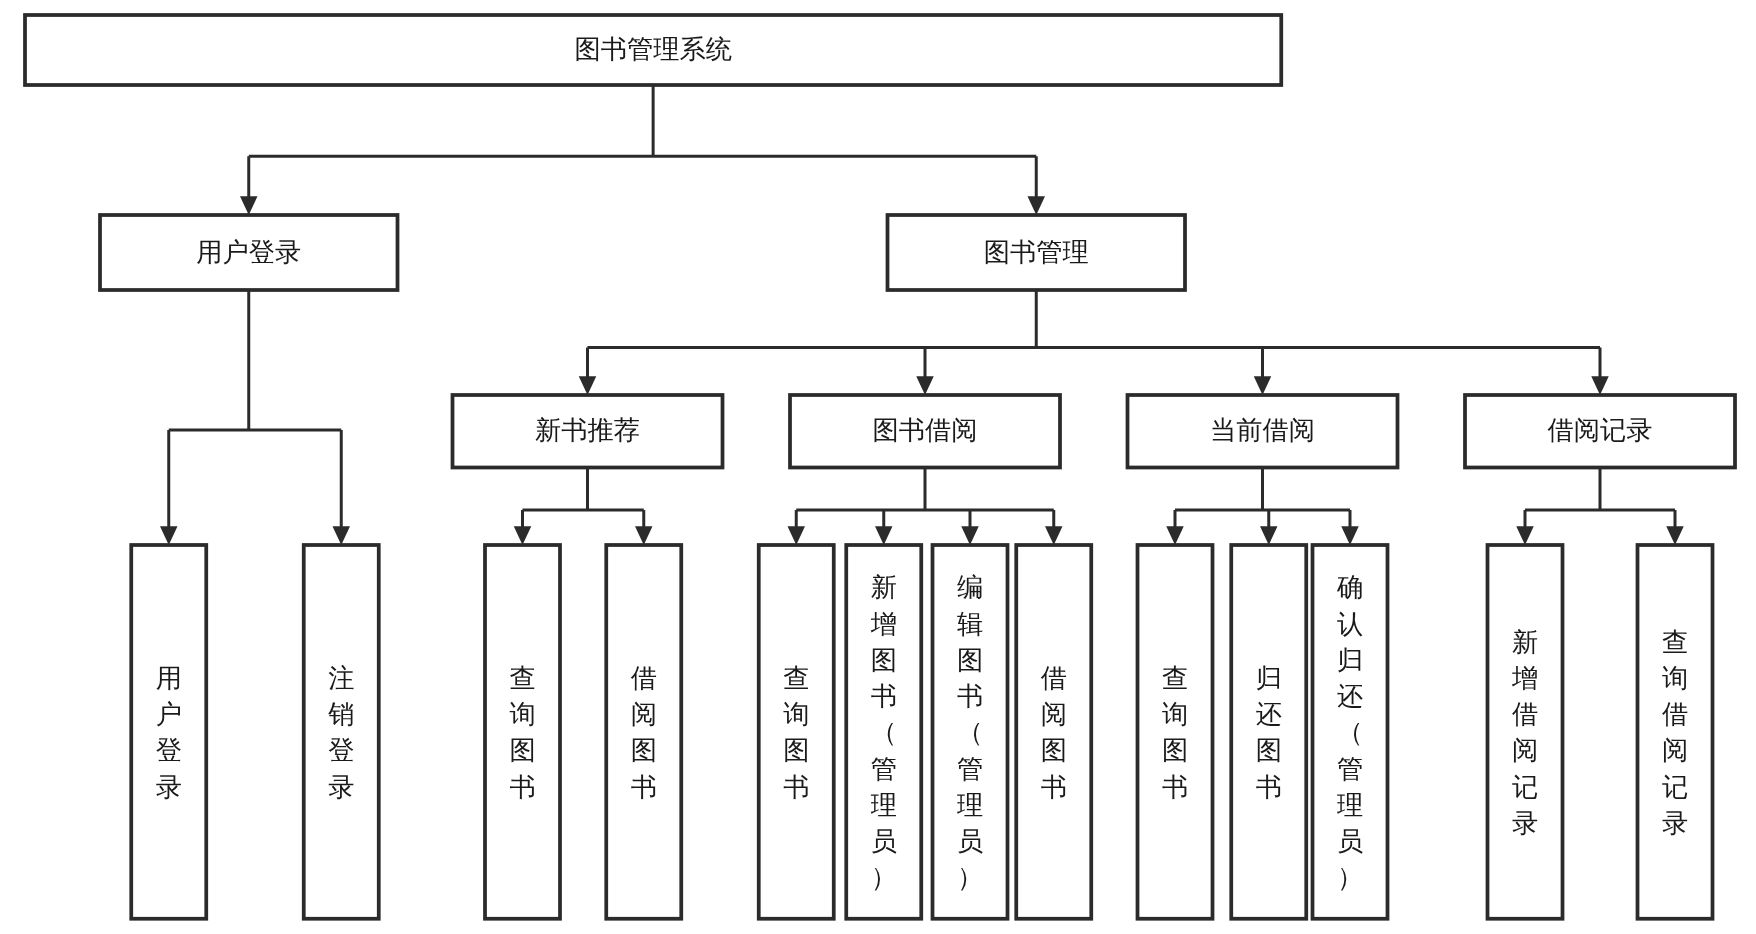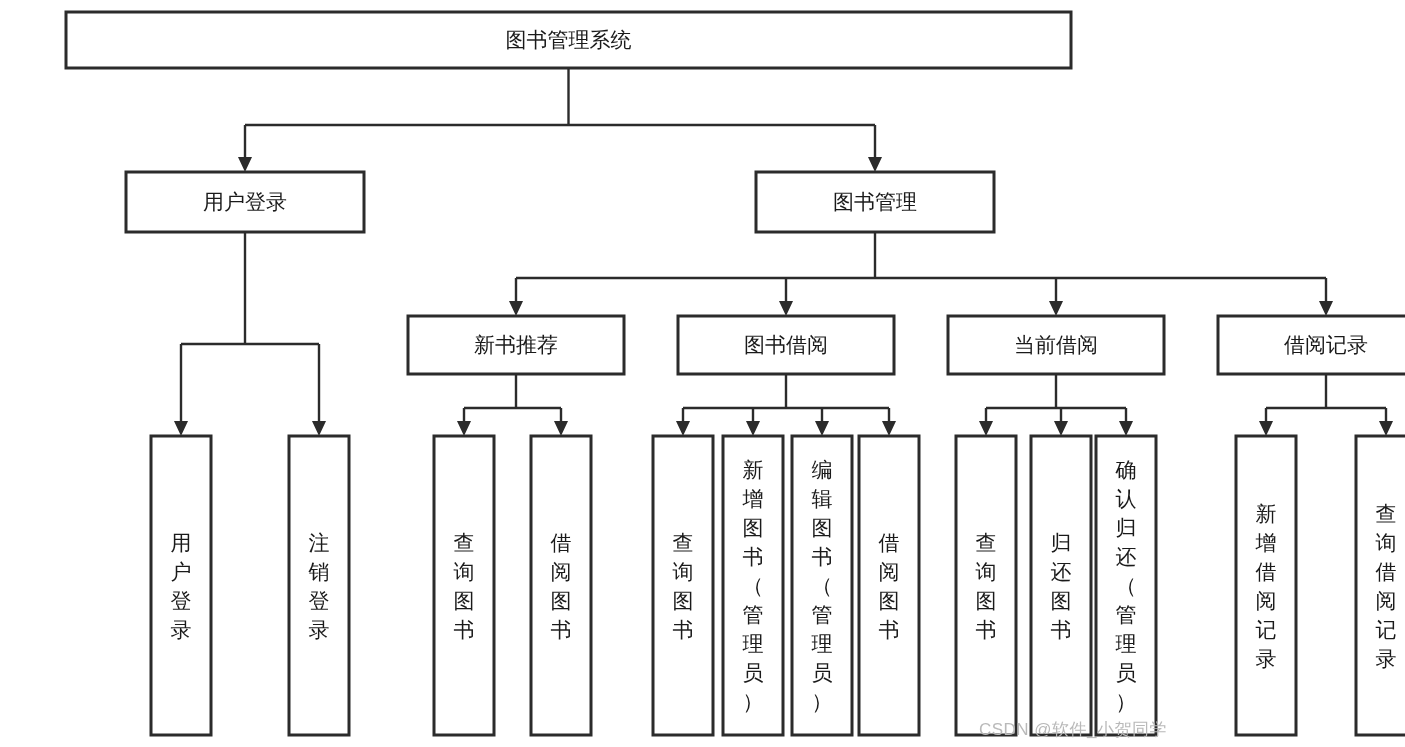--- a/index.html
+++ b/index.html
@@ -11,21 +11,20 @@
     width: 1405px;
     height: 747px;
     font-family: "Liberation Sans", "DejaVu Sans", sans-serif;
     overflow: hidden;
     position: relative;
   }
   #diagram-root {
     position: relative;
     width: 1129px;
     height: 747px;
-    padding-left: 46px;
   }
   svg.chart-svg {
     display: block;
     width: 1405px;
     height: 747px;
   }
   .node-box {
     fill: #ffffff;
     stroke: #2b2b2b;
     stroke-width: 3;
@@ -213,14 +212,13 @@
         <g>
           <rect class="node-box" x="1190" y="436" width="60" height="299"></rect>
           <text class="node-label-v" x="1220" y="520.5"><tspan x="1220" dy="0">新</tspan><tspan x="1220" dy="29">增</tspan><tspan x="1220" dy="29">借</tspan><tspan x="1220" dy="29">阅</tspan><tspan x="1220" dy="29">记</tspan><tspan x="1220" dy="29">录</tspan></text>
         </g>
         <g>
           <rect class="node-box" x="1310" y="436" width="60" height="299"></rect>
           <text class="node-label-v" x="1340" y="520.5"><tspan x="1340" dy="0">查</tspan><tspan x="1340" dy="29">询</tspan><tspan x="1340" dy="29">借</tspan><tspan x="1340" dy="29">阅</tspan><tspan x="1340" dy="29">记</tspan><tspan x="1340" dy="29">录</tspan></text>
         </g>
       </g>
     </svg>
-  <div class="watermark-text">CSDN @软件_小贺同学</div>
 </div>
 
 </body></html>

